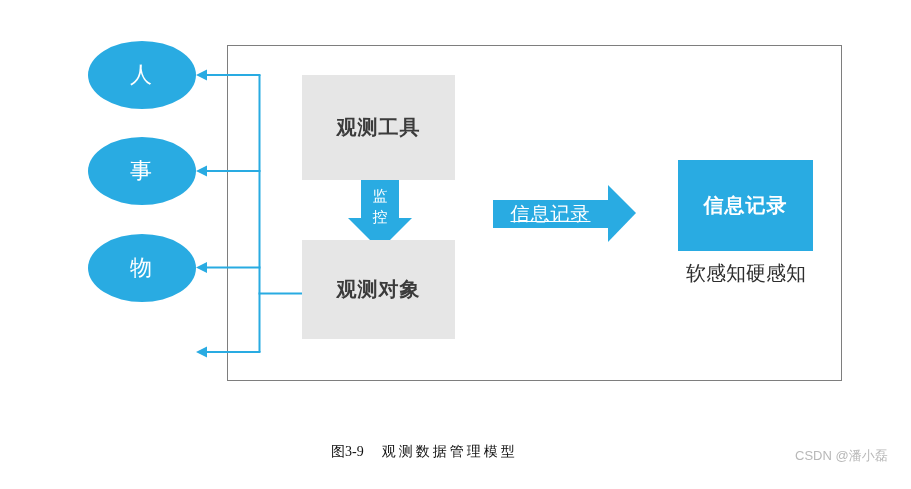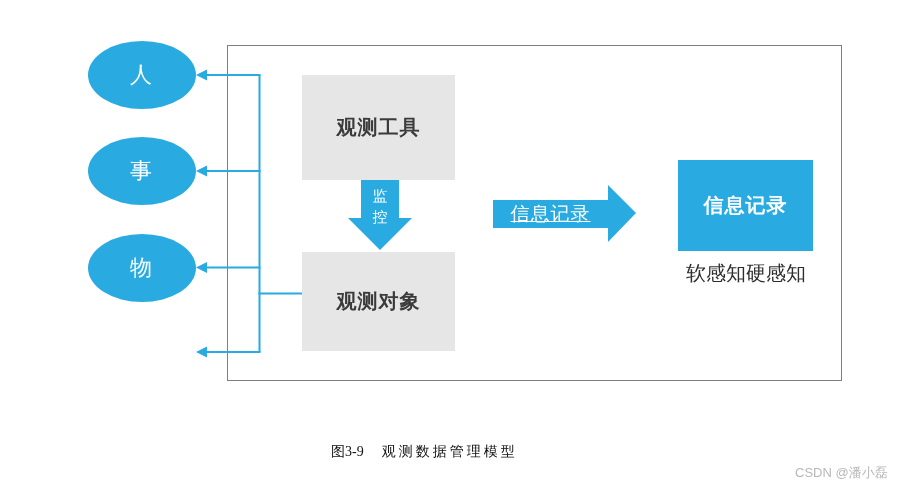--- a/index.html
+++ b/index.html
@@ -56,21 +56,21 @@
     background: var(--box-gray, #e6e6e6);
     display: flex;
     align-items: center;
     justify-content: center;
     color: var(--label-dark, #3b3b3b);
     font-size: 20px;
     font-weight: bold;
     letter-spacing: 1px;
   }
   .tool-box { top: 75px; height: 105px; }
-  .object-box { top: 252px; height: 99px; }
+  .object-box { top: 240px; height: 99px; }
   .monitor-arrow-body {
     position: absolute;
     left: 361px;
     top: 180px;
     width: 38px;
     height: 38px;
     background: var(--blue, #29abe2);
   }
   .monitor-arrow-head {
     position: absolute;
@@ -151,21 +151,21 @@
     color: var(--caption-text, #111111);
     font-family: "Liberation Serif", "DejaVu Serif", serif;
     font-size: 14px;
     white-space: nowrap;
   }
   .caption .fig-no { margin-right: 18px; }
   .caption .fig-title { letter-spacing: 3px; }
   .watermark {
     position: absolute;
     left: 795px;
-    top: 464px;
+    top: 447px;
     color: var(--watermark-gray, #b8b8b8);
     font-size: 13px;
     white-space: nowrap;
   }
 </style>
 </head>
 <body>
 
 <div class="canvas">
 

